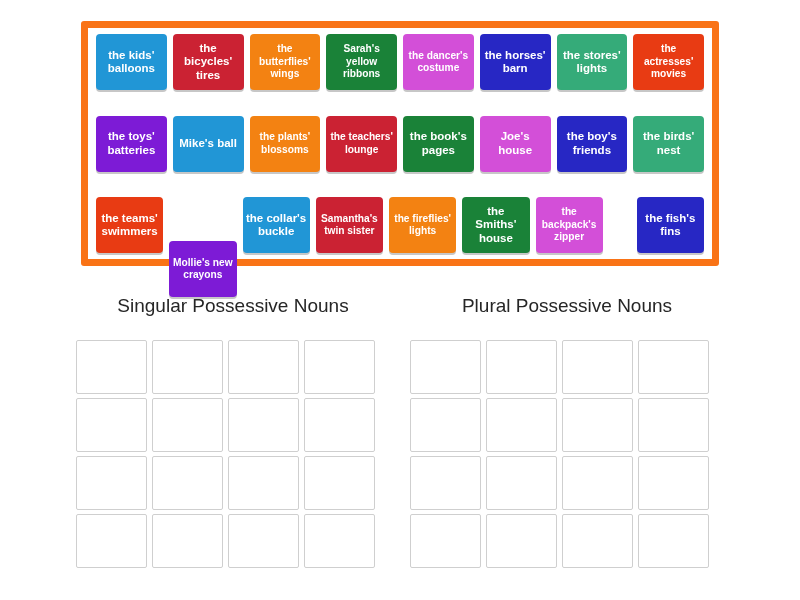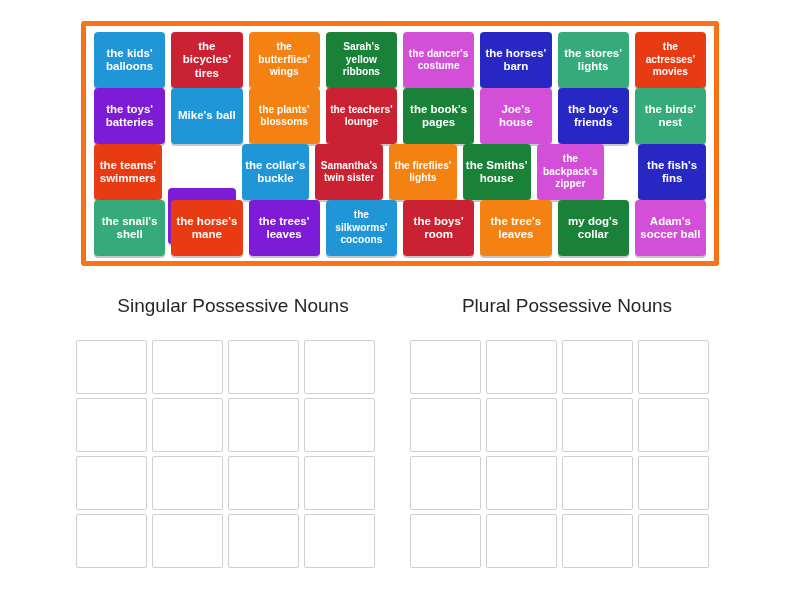--- a/index.html
+++ b/index.html
@@ -20,21 +20,21 @@
   }
 
   
   #tile-tray {
     position: absolute;
     left: 81px;
     top: 21px;
     width: 638px;
     height: 245px;
     background: #ffffff;
-    border: 5px solid #f97316;
+    border: 7px solid #f97316;
     border-radius: 3px;
     padding: 6px 5px;
     display: flex;
     flex-direction: column;
     justify-content: space-between;
   }
 
   .tile-row {
     display: flex;
     justify-content: flex-start;
@@ -128,30 +128,20 @@
       <div class="tile-row">
         <div class="tile" style="background: rgb(232, 59, 19);">the teams' swimmers</div>
         <div class="tile small" style="background: rgb(125, 27, 214); margin-top: 44px;">Mollie's new crayons</div>
         <div class="tile" style="background: rgb(33, 150, 214);">the collar's buckle</div>
         <div class="tile small" style="background: rgb(203, 34, 51); text-align: center;">Samantha's twin sister</div>
         <div class="tile small" style="background: rgb(243, 130, 18);">the fireflies' lights</div>
         <div class="tile" style="background: rgb(26, 130, 56);">the Smiths' house</div>
         <div class="tile small" style="background: rgb(211, 79, 216);">the backpack's zipper</div>
         <div class="tile" style="background: rgb(39, 39, 196); margin-left: 31px;">the fish's fins</div>
       </div>
-      <div class="tile-row">
-        <div class="tile" style="background: rgb(53, 171, 121);">the snail's shell</div>
-        <div class="tile" style="background: rgb(232, 59, 19);">the horse's mane</div>
-        <div class="tile" style="background: rgb(125, 27, 214);">the trees' leaves</div>
-        <div class="tile small" style="background: rgb(33, 150, 214);">the silkworms' cocoons</div>
-        <div class="tile" style="background: rgb(203, 34, 51);">the boys' room</div>
-        <div class="tile" style="background: rgb(243, 130, 18);">the tree's leaves</div>
-        <div class="tile" style="background: rgb(26, 130, 56);">my dog's collar</div>
-        <div class="tile" style="background: rgb(211, 79, 216);">Adam's soccer ball</div>
-      </div>
     </div>
 
   <div id="heading-singular" class="category-heading">Singular Possessive Nouns</div>
 
   <div id="heading-plural" class="category-heading">Plural Possessive Nouns</div>
 
   <div id="group-singular" class="dropzone-group">
       <div class="drop-slot"></div>
       <div class="drop-slot"></div>
       <div class="drop-slot"></div>

